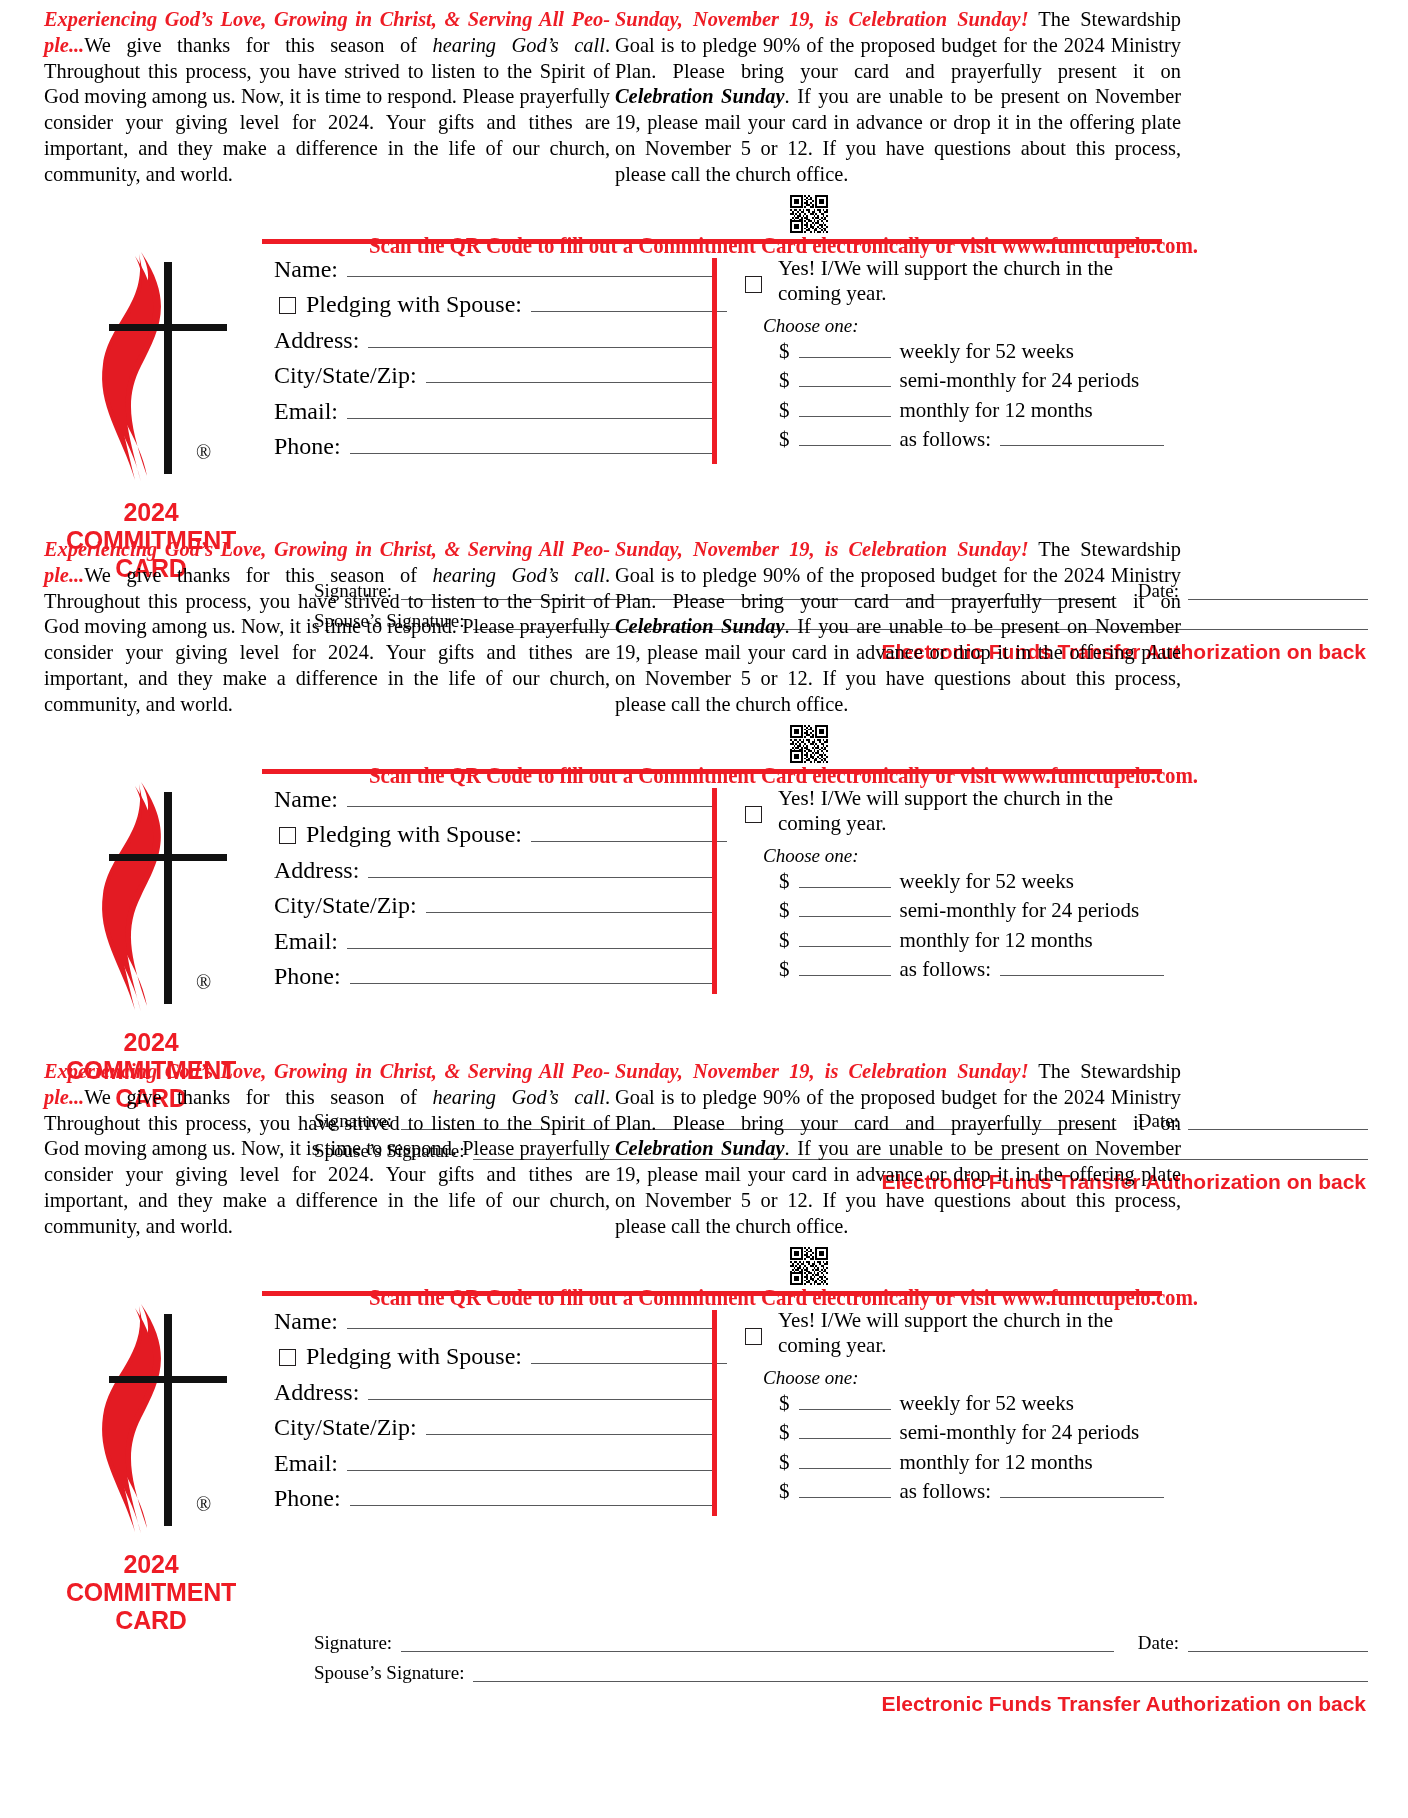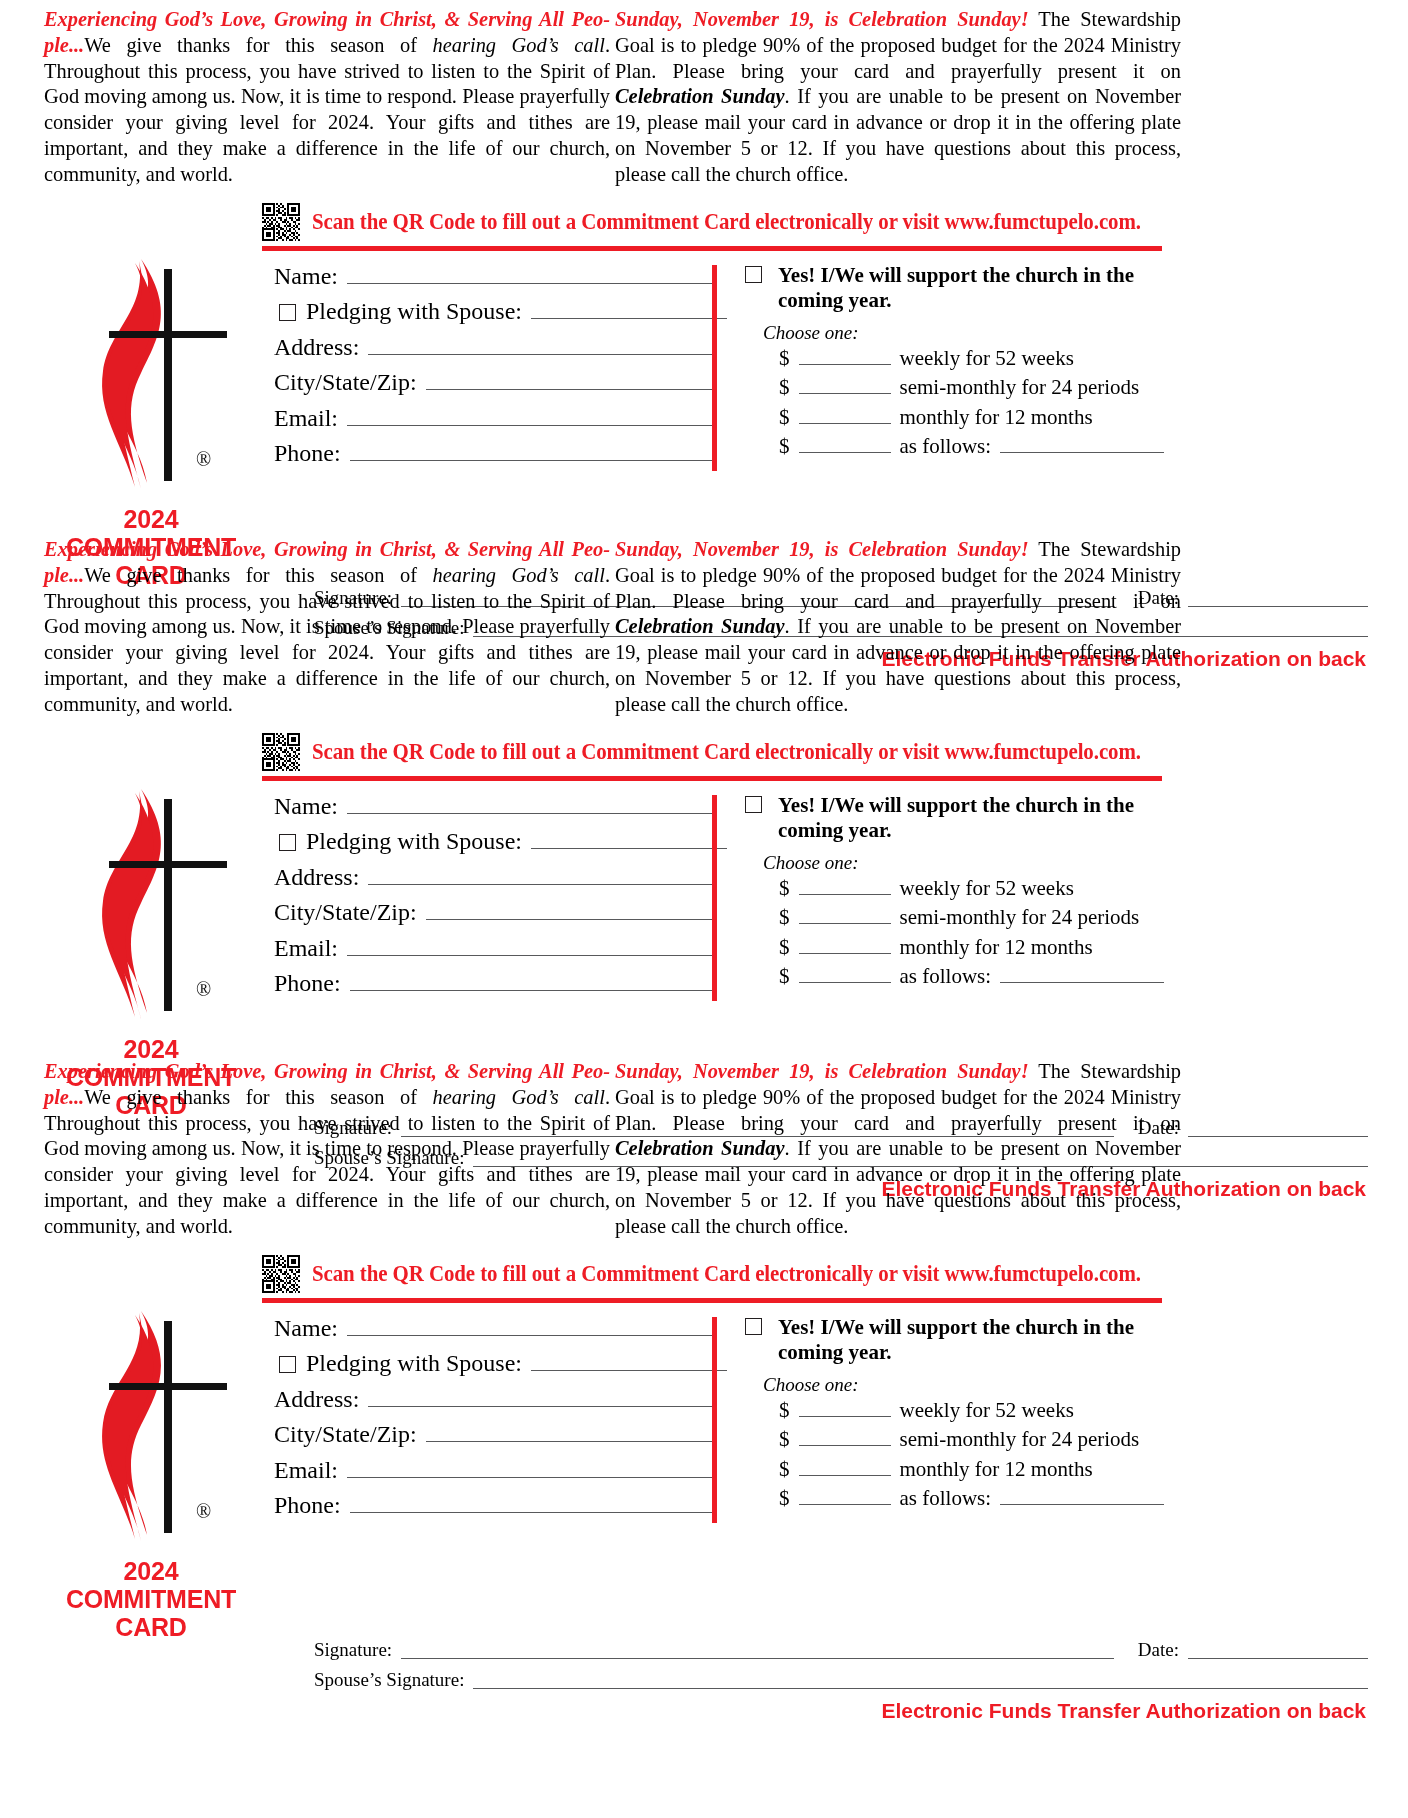--- a/index.html
+++ b/index.html
@@ -47,23 +47,23 @@
     font-style: italic;
   }
   .em { font-style: italic; }
   .red-italic { color: #000000; font-weight: bold; font-style: italic; }
 
   
   .qr-banner {
     display: flex;
     align-items: center;
     justify-content: flex-start;
-    margin-top: 7px;
     padding-left: 222px;
     height: 40px;
+    flex-direction: column;
   }
   .qr-code {
     width: 38px;
     height: 38px;
     flex: 0 0 38px;
     image-rendering: pixelated;
     margin-right: 12px;
   }
   .qr-text {
     color: #ee1c25;
@@ -176,24 +176,23 @@
     margin-bottom: 8px;
     white-space: nowrap;
   }
   .sig-row .grow { flex: 1 1 auto; border-bottom: 1.6px solid #58595b; margin-left: 9px; height: 17px; }
   .sig-row .datelbl { flex: 0 0 auto; margin-left: 24px; font-family: Liberation Serif, serif; }
   .sig-row .dateline { flex: 0 0 180px; border-bottom: 1.6px solid #58595b; margin-left: 9px; height: 17px; }
 
   
   .yes-row {
     display: flex;
-    align-items: flex-start;
+    align-items: center;
     font-size: 21px;
     line-height: 1.22;
-    font-weight: bold;
   }
   .yes-row .chk { top: 3px; margin-right: 16px; }
   .yes-text { max-width: 360px; }
   .choose {
     font-style: italic;
     font-size: 19px;
     margin: 8px 0 2px 18px;
   }
   .amt-row {
     display: flex;

